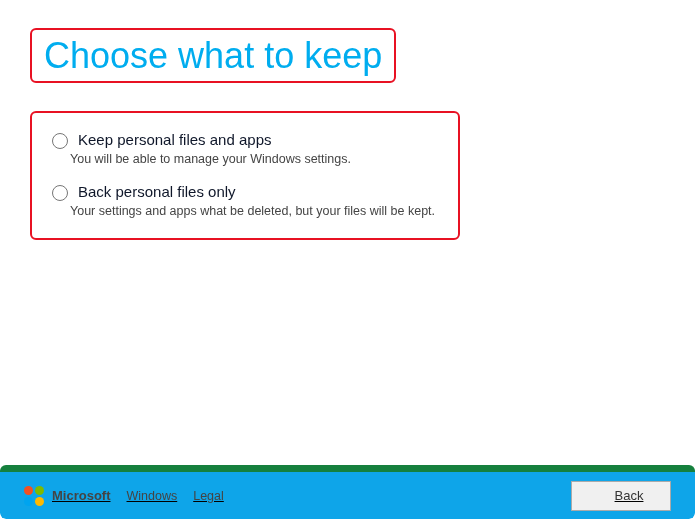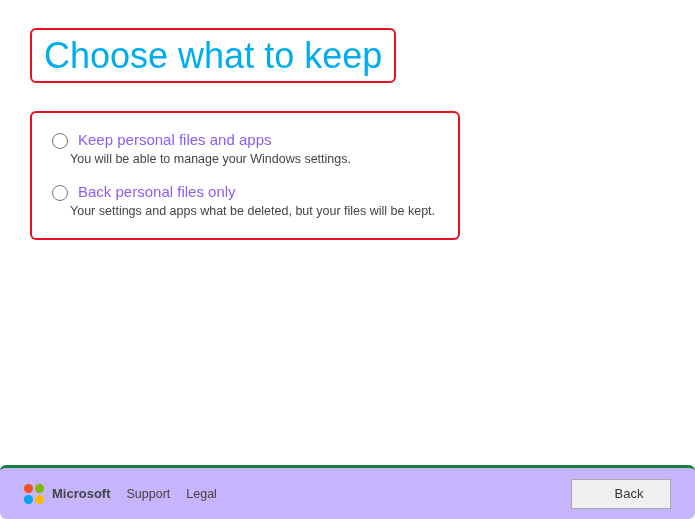--- a/index.html
+++ b/index.html
@@ -58,21 +58,21 @@
       width: 16px;
       height: 16px;
       margin-top: 2px;
       flex-shrink: 0;
       cursor: pointer;
       accent-color: #0078d7;
     }
 
     .option-title {
       font-size: 15px;
-      color: #8b5cf6;
+      color: #0f172a;
       font-weight: 400;
     }
 
     .option-title.selected {
       outline: 1px solid #e81123;
       outline-offset: 1px;
     }
 
     .option-desc {
       font-size: 12.5px;
@@ -80,25 +80,26 @@
       margin-left: 18px;
       line-height: 1.4;
     }
 
     .footer {
       position: absolute;
       bottom: 0;
       left: 0;
       right: 0;
       height: 54px;
-      background: #c4b5fd;
+      background: #0ea5e9;
       display: flex;
       align-items: center;
       padding: 0 24px;
-      border-top: 3px solid #15803d;
+      border-top: 7px solid #15803d;
+      text-decoration: underline;
     }
 
     .footer-brand {
       display: flex;
       align-items: center;
       gap: 8px;
     }
 
     .ms-logo {
       width: 20px;
@@ -193,19 +194,19 @@
   <div class="footer-brand">
     <div class="ms-logo">
       <div class="ms-logo-sq"></div>
       <div class="ms-logo-sq"></div>
       <div class="ms-logo-sq"></div>
       <div class="ms-logo-sq"></div>
     </div>
     <span class="footer-brand-name">Microsoft</span>
   </div>
   <div class="footer-links">
-    <a class="footer-link">Support</a>
+    <a class="footer-link">Windows</a>
     <a class="footer-link">Legal</a>
   </div>
   <div class="footer-buttons">
     <button class="btn btn-back">Back</button>
   </div>
 </div>
 
 </body></html>

